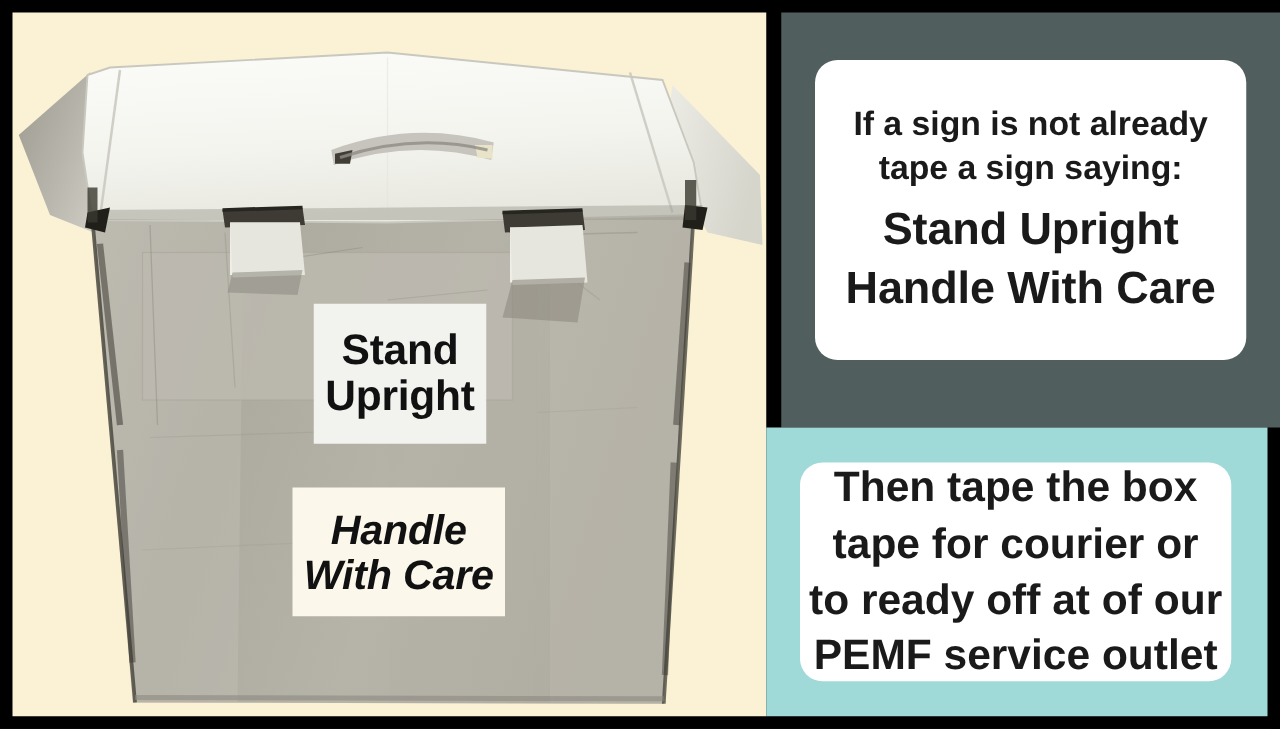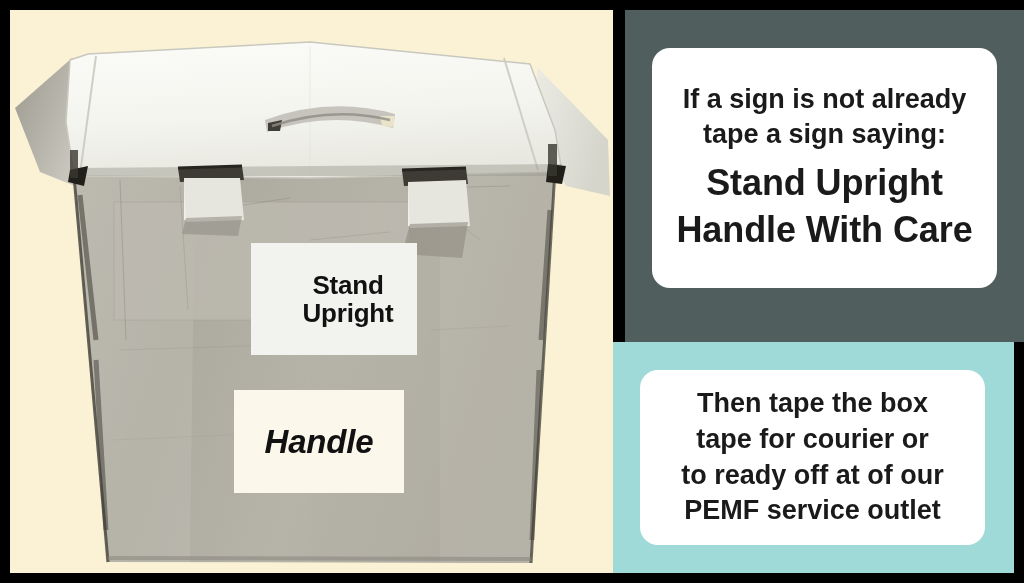--- a/index.html
+++ b/index.html
@@ -55,22 +55,21 @@
     color: #111111;
     letter-spacing: -0.2px;
     line-height: 1.08;
   }
   #label-stand-upright {
     left: 241px;
     top: 233px;
     width: 138px;
     height: 112px;
     background: #F2F2EF;
-    font-size: 26px;
-    padding-left: 28px;
+    font-size: 34px;
   }
   #label-handle-care {
     left: 224px;
     top: 380px;
     width: 170px;
     height: 103px;
     background: #FBF7EB;
     font-size: 33px;
     font-style: italic;
   }
@@ -140,21 +139,21 @@
   }
   #card-sign .emphasis {
     margin-top: 8px;
   }
   #card-sign .emphasis .note-line {
     font-size: 36px;
     line-height: 1.30;
     letter-spacing: -0.1px;
   }
   #card-tape .note-line {
-    font-size: 27px;
+    font-size: 34px;
     line-height: 1.32;
   }
 </style>
 </head>
 <body>
 
 <div id="poster">
 
   <div id="photo-panel">
 
@@ -256,20 +255,21 @@
       </svg>
     </div>
 
     <div class="box-label" id="label-stand-upright">
       <span class="lbl-line">Stand</span>
       <span class="lbl-line">Upright</span>
     </div>
 
     <div class="box-label" id="label-handle-care">
       <span class="lbl-line">Handle</span>
+      <span class="lbl-line">With Care</span>
     </div>
   </div>
 
   <div id="right-column">
 
     <div id="panel-sign">
       <div class="note-card" id="card-sign">
         <div class="intro">
           <span class="note-line">If a sign is not already</span>
           <span class="note-line">tape a sign saying:</span>

